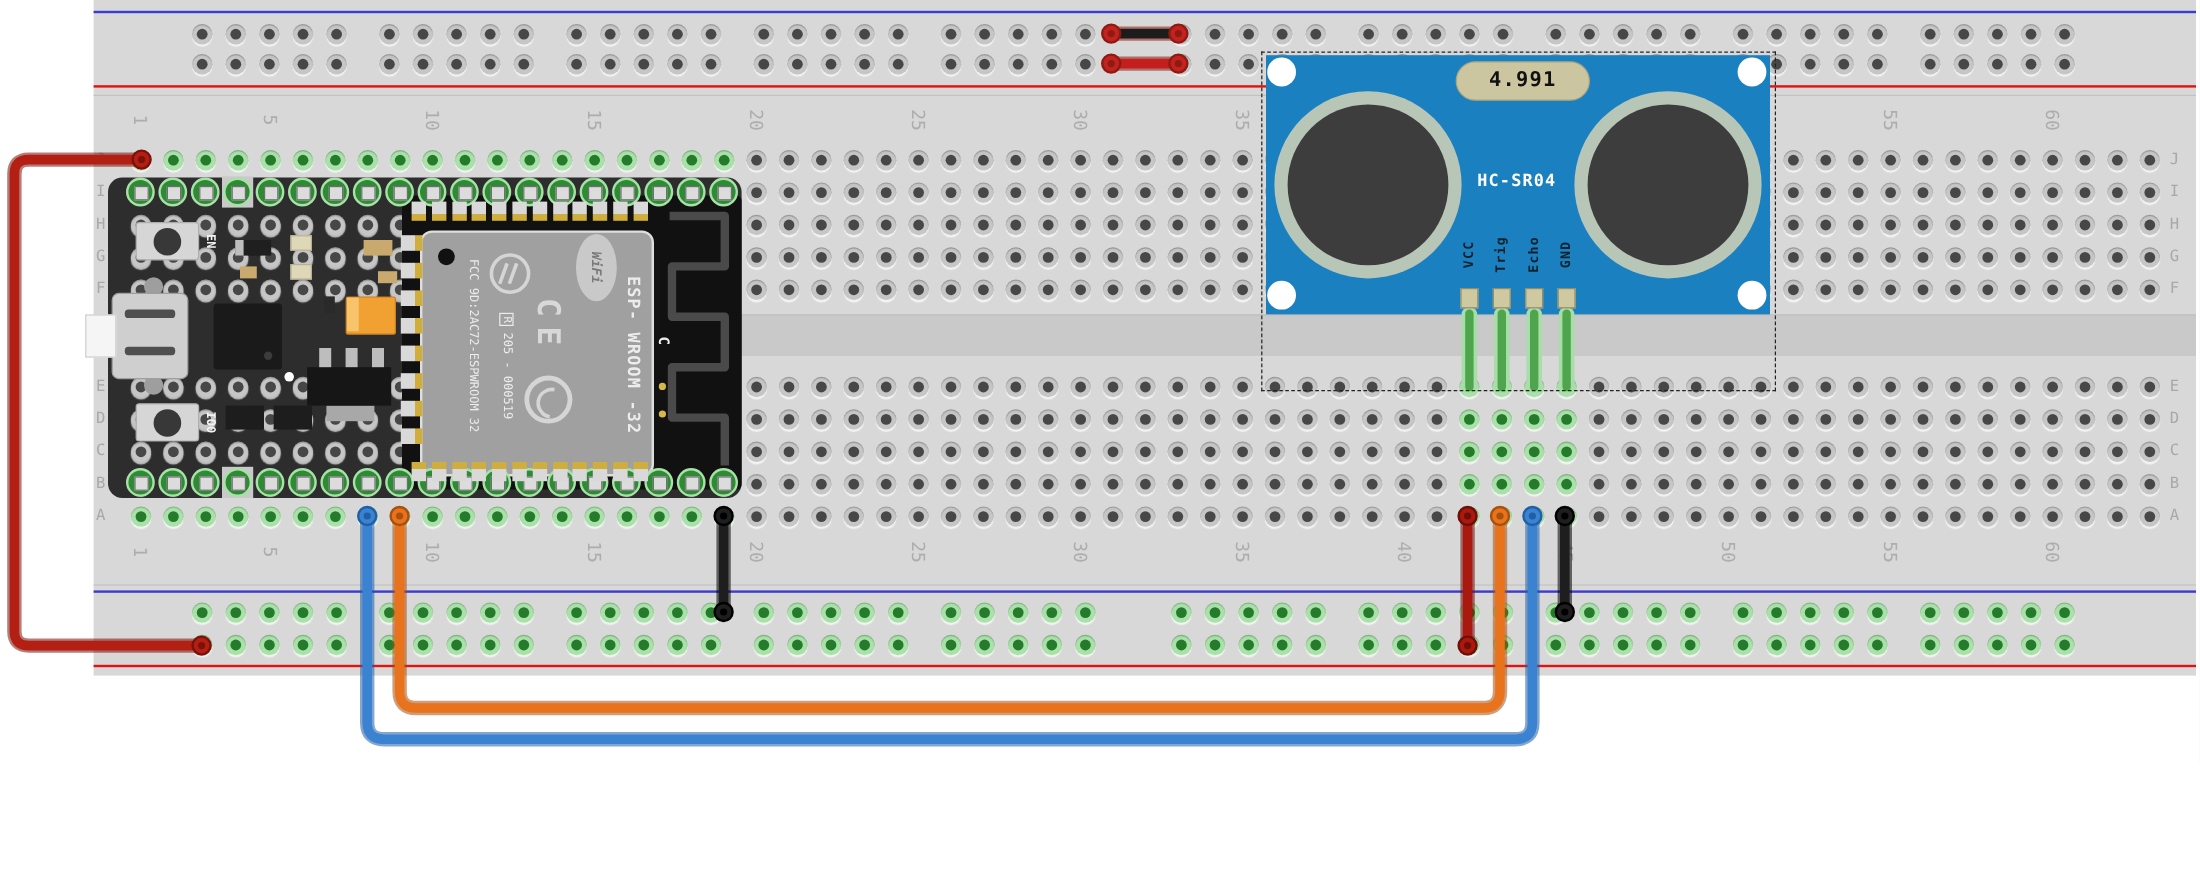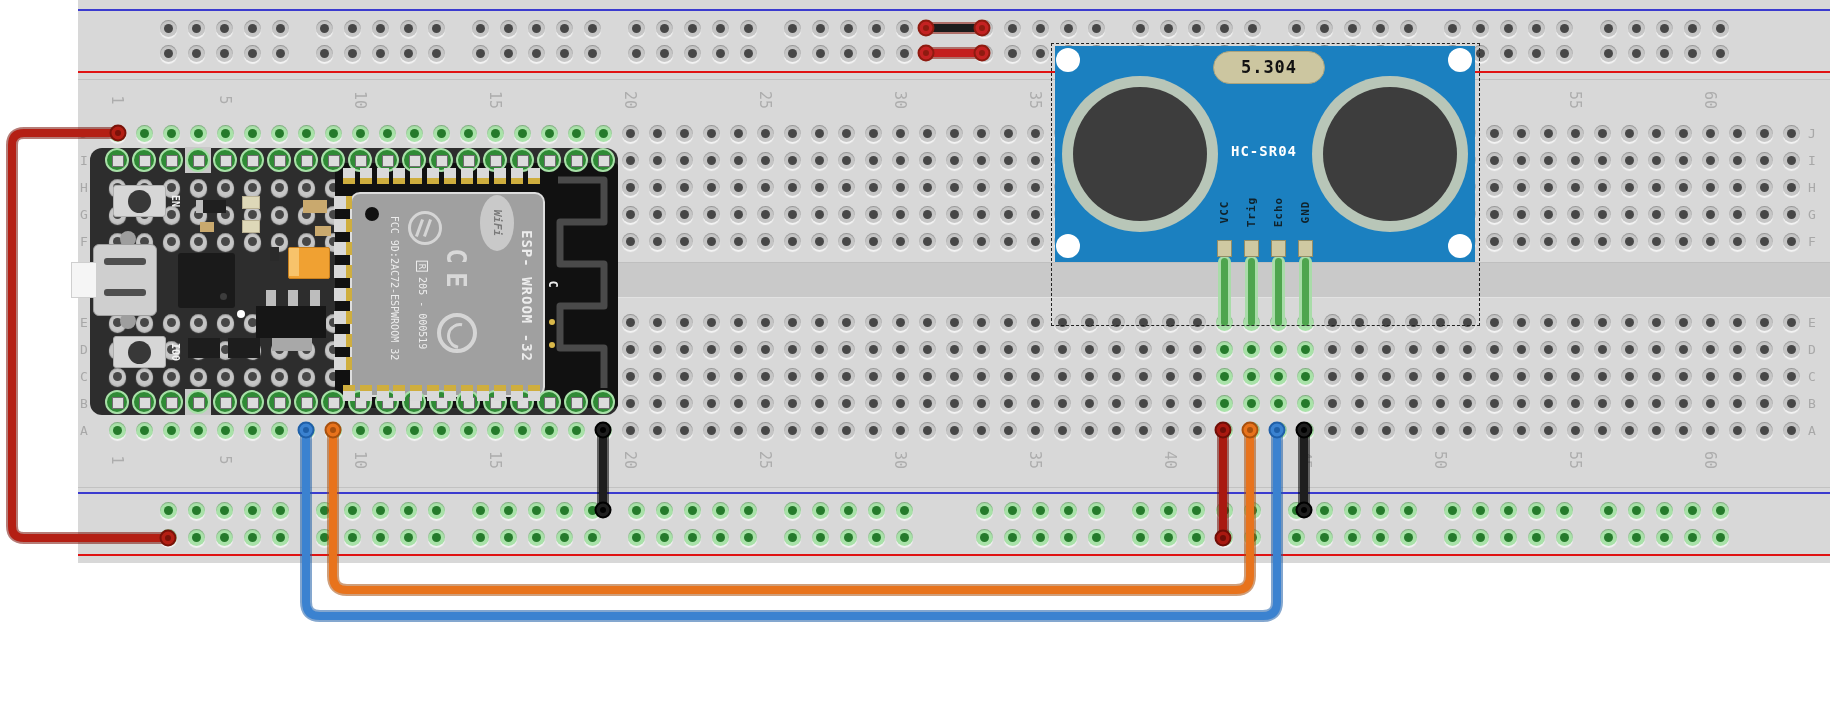--- a/index.html
+++ b/index.html
@@ -145,21 +145,21 @@
     <div class="xducer" style="left:1062px;top:76px;z-index:21;">
         <div class="innerc"></div>
       </div>
     <div class="xducer" style="left:1312px;top:76px;z-index:21;">
         <div class="innerc"></div>
       </div>
     <div class="mount" style="left:1056px;top:48px;z-index:22;"></div>
     <div class="mount" style="left:1448px;top:48px;z-index:22;"></div>
     <div class="mount" style="left:1056px;top:234px;z-index:22;"></div>
     <div class="mount" style="left:1448px;top:234px;z-index:22;"></div>
-    <div id="crystal" style="z-index:22;"><span>5.304</span></div>
+    <div id="crystal" style="z-index:22;"><span>4.991</span></div>
     <div id="sensor-name" style="z-index:22;">HC-SR04</div>
     <div id="sensor-pins"></div>
   </div>
 
   <div id="selection"></div>
 
   <svg id="wires" width="1833" height="726" viewBox="0 0 1833 726">
       <g>
         <path d="M118,133 H24 Q12,133 12,145 V526 Q12,538 24,538 H168" fill="none" stroke="#7a1209" stroke-width="12" stroke-linecap="round" stroke-linejoin="round" stroke-opacity="0.55"></path>
         <path d="M118,133 H24 Q12,133 12,145 V526 Q12,538 24,538 H168" fill="none" stroke="#b41f14" stroke-width="8" stroke-linecap="round" stroke-linejoin="round"></path>

